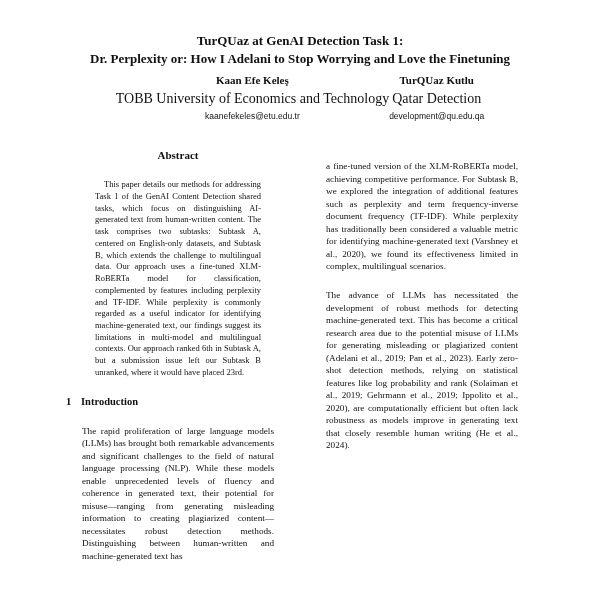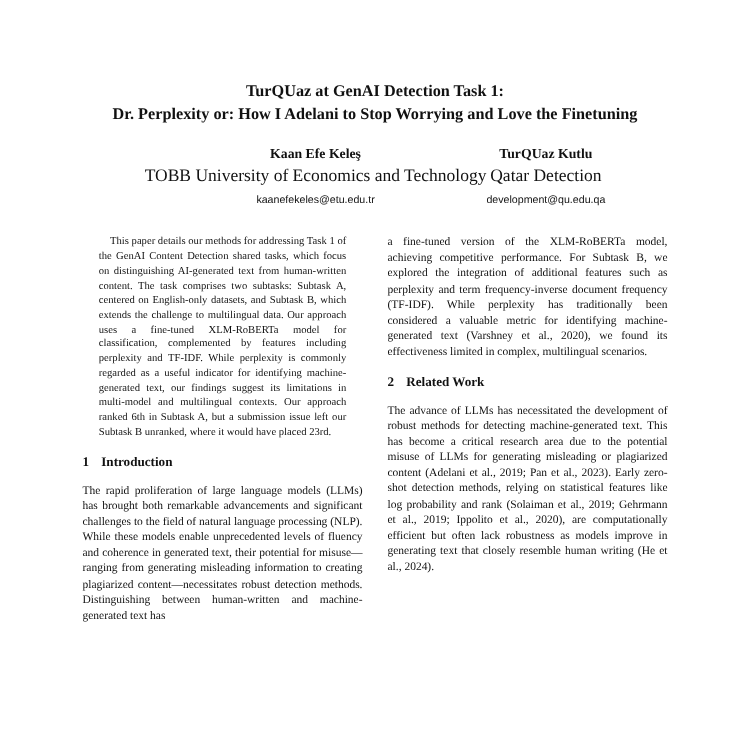--- a/index.html
+++ b/index.html
@@ -6,35 +6,35 @@
   html, body { width: 600px; height: 600px; }
   body {
     background: #ffffff;
     color: #111111;
     font-family: "Liberation Serif", serif;
     overflow: hidden;
   }
   .page {
     width: 600px;
     height: 424px;
-    padding: 64px 66px 0 66px;
+    padding: 32px 66px 0 66px;
     background: #ffffff;
   }
   .title-block {
     text-align: center;
     font-weight: bold;
     font-size: 13px;
     line-height: 1.4;
     margin: 0 auto;
     max-width: 440px;
   }
   .authors-row {
     display: flex;
     justify-content: center;
-    margin-top: 16px;
+    margin-top: 5px;
   }
   .author-block {
     text-align: center;
   }
   .author-name {
     font-weight: bold;
     font-size: 11px;
     line-height: 1.45;
   }
   .author-affiliation {
@@ -74,21 +74,21 @@
   .section-heading {
     font-weight: bold;
     font-size: 10.5px;
     margin: 13px 0 7px 0;
     text-align: left;
   }
   .sec-num {
     display: inline-block;
     min-width: 15px;
   }
-  p { margin: 0; }
+  p { margin: 16px; }
   p.indent { text-indent: 10px; }
   p.noindent { text-indent: 0; }
   p + p { margin-top: 0; }
 </style>
 </head>
 <body>
 
 <div class="page">
 
   <div class="title-block">
@@ -105,32 +105,30 @@
     <div class="author-block">
       <div class="author-name">TurQUaz Kutlu</div>
       <div class="author-affiliation">Qatar Detection</div>
       <div class="author-email">development@qu.edu.qa</div>
     </div>
   </div>
 
   <div class="columns">
 
     <div class="col">
+      <div class="abstract-heading">Abstract</div>
       <div class="abstract-body">
         <p>This paper details our methods for addressing Task 1 of the GenAI Content Detection shared tasks, which focus on distinguishing AI-generated text from human-written content. The task comprises two subtasks: Subtask A, centered on English-only datasets, and Subtask B, which extends the challenge to multilingual data. Our approach uses a fine-tuned XLM-RoBERTa model for classification, complemented by features including perplexity and TF-IDF. While perplexity is commonly regarded as a useful indicator for identifying machine-generated text, our findings suggest its limitations in multi-model and multilingual contexts. Our approach ranked 6th in Subtask A, but a submission issue left our Subtask B unranked, where it would have placed 23rd.</p>
       </div>
       <div class="section-heading">
         <span class="sec-num">1</span><span>Introduction</span>
       </div>
       <p class="noindent">The rapid proliferation of large language models (LLMs) has brought both remarkable advancements and significant challenges to the field of natural language processing (NLP). While these models enable unprecedented levels of fluency and coherence in generated text, their potential for misuse—ranging from generating misleading information to creating plagiarized content—necessitates robust detection methods. Distinguishing between human-written and machine-generated text has</p>
     </div>
 
     <div class="col">
       <p class="noindent">a fine-tuned version of the XLM-RoBERTa model, achieving competitive performance. For Subtask B, we explored the integration of additional features such as perplexity and term frequency-inverse document frequency (TF-IDF). While perplexity has traditionally been considered a valuable metric for identifying machine-generated text (Varshney et al., 2020), we found its effectiveness limited in complex, multilingual scenarios.</p>
-      <div class="section-heading">
-        <span class="sec-num">2</span><span>Related Work</span>
-      </div>
       <p class="noindent">The advance of LLMs has necessitated the development of robust methods for detecting machine-generated text. This has become a critical research area due to the potential misuse of LLMs for generating misleading or plagiarized content (Adelani et al., 2019; Pan et al., 2023). Early zero-shot detection methods, relying on statistical features like log probability and rank (Solaiman et al., 2019; Gehrmann et al., 2019; Ippolito et al., 2020), are computationally efficient but often lack robustness as models improve in generating text that closely resemble human writing (He et al., 2024).</p>
     </div>
 
   </div>
 
 </div>
 
 </body></html>

